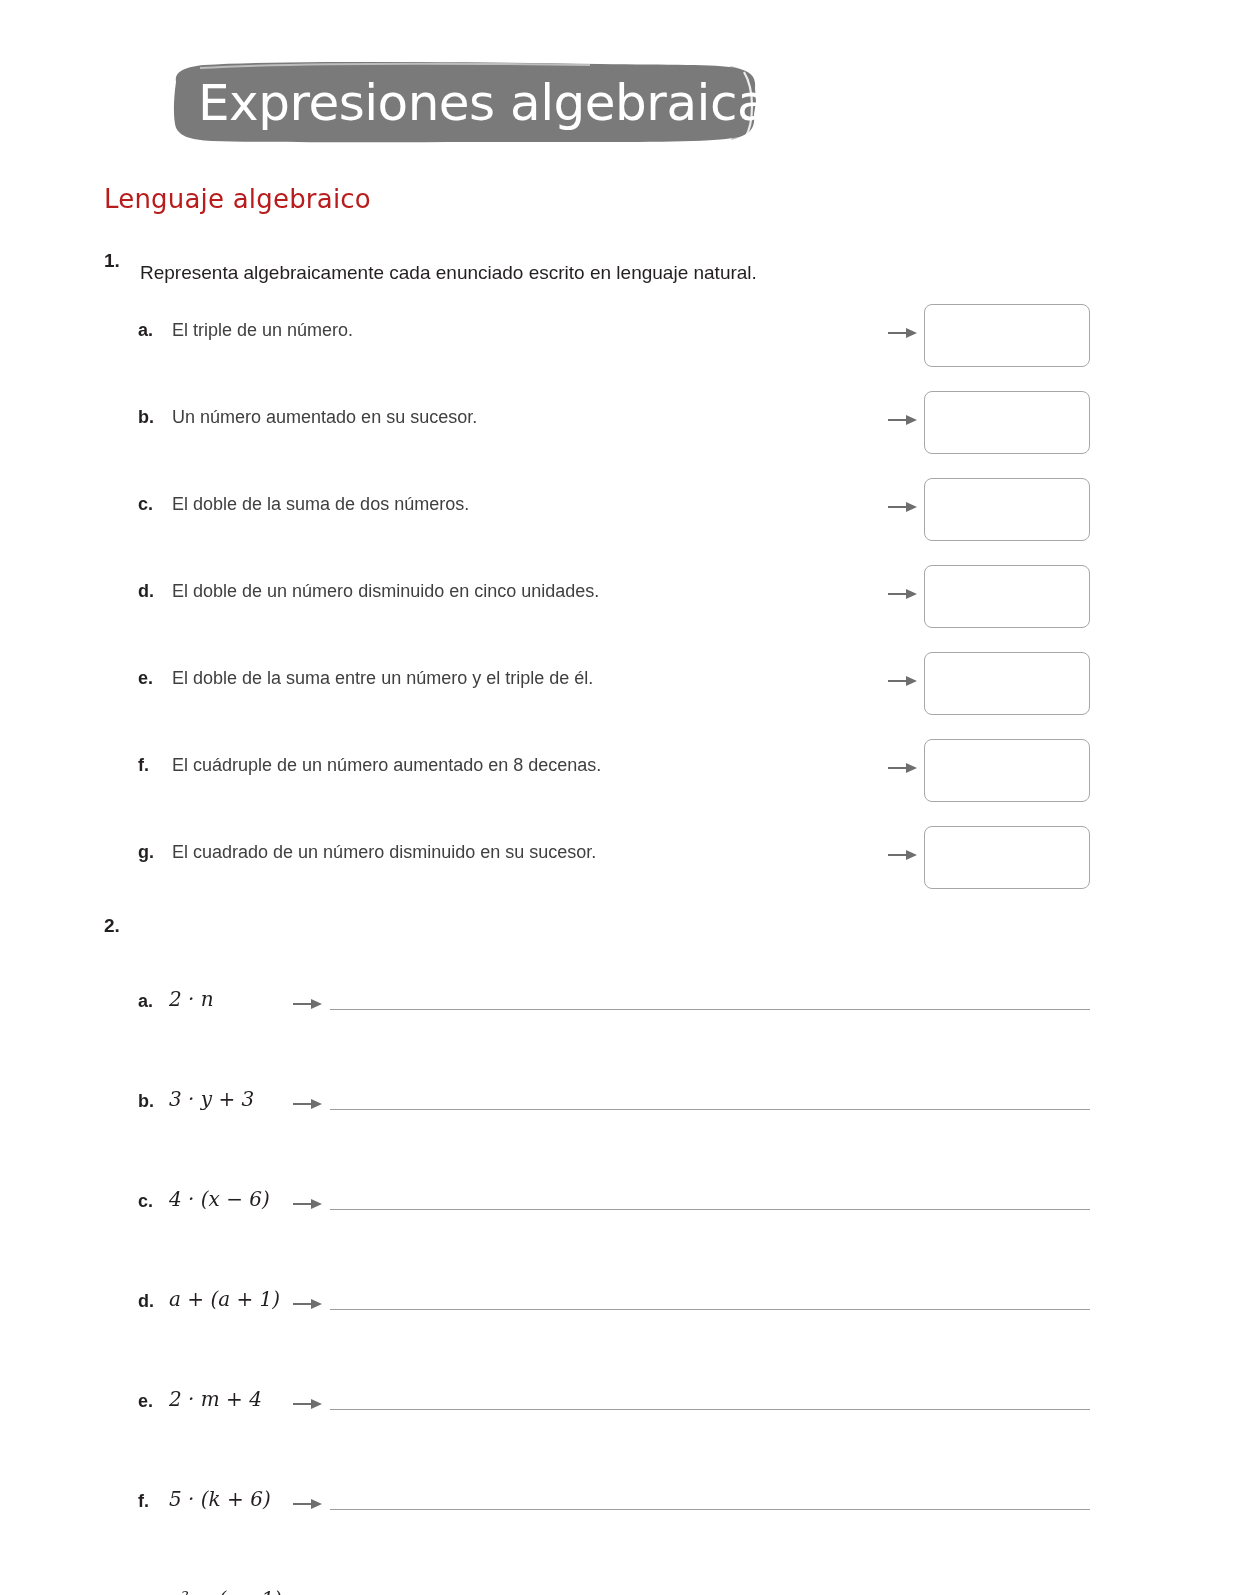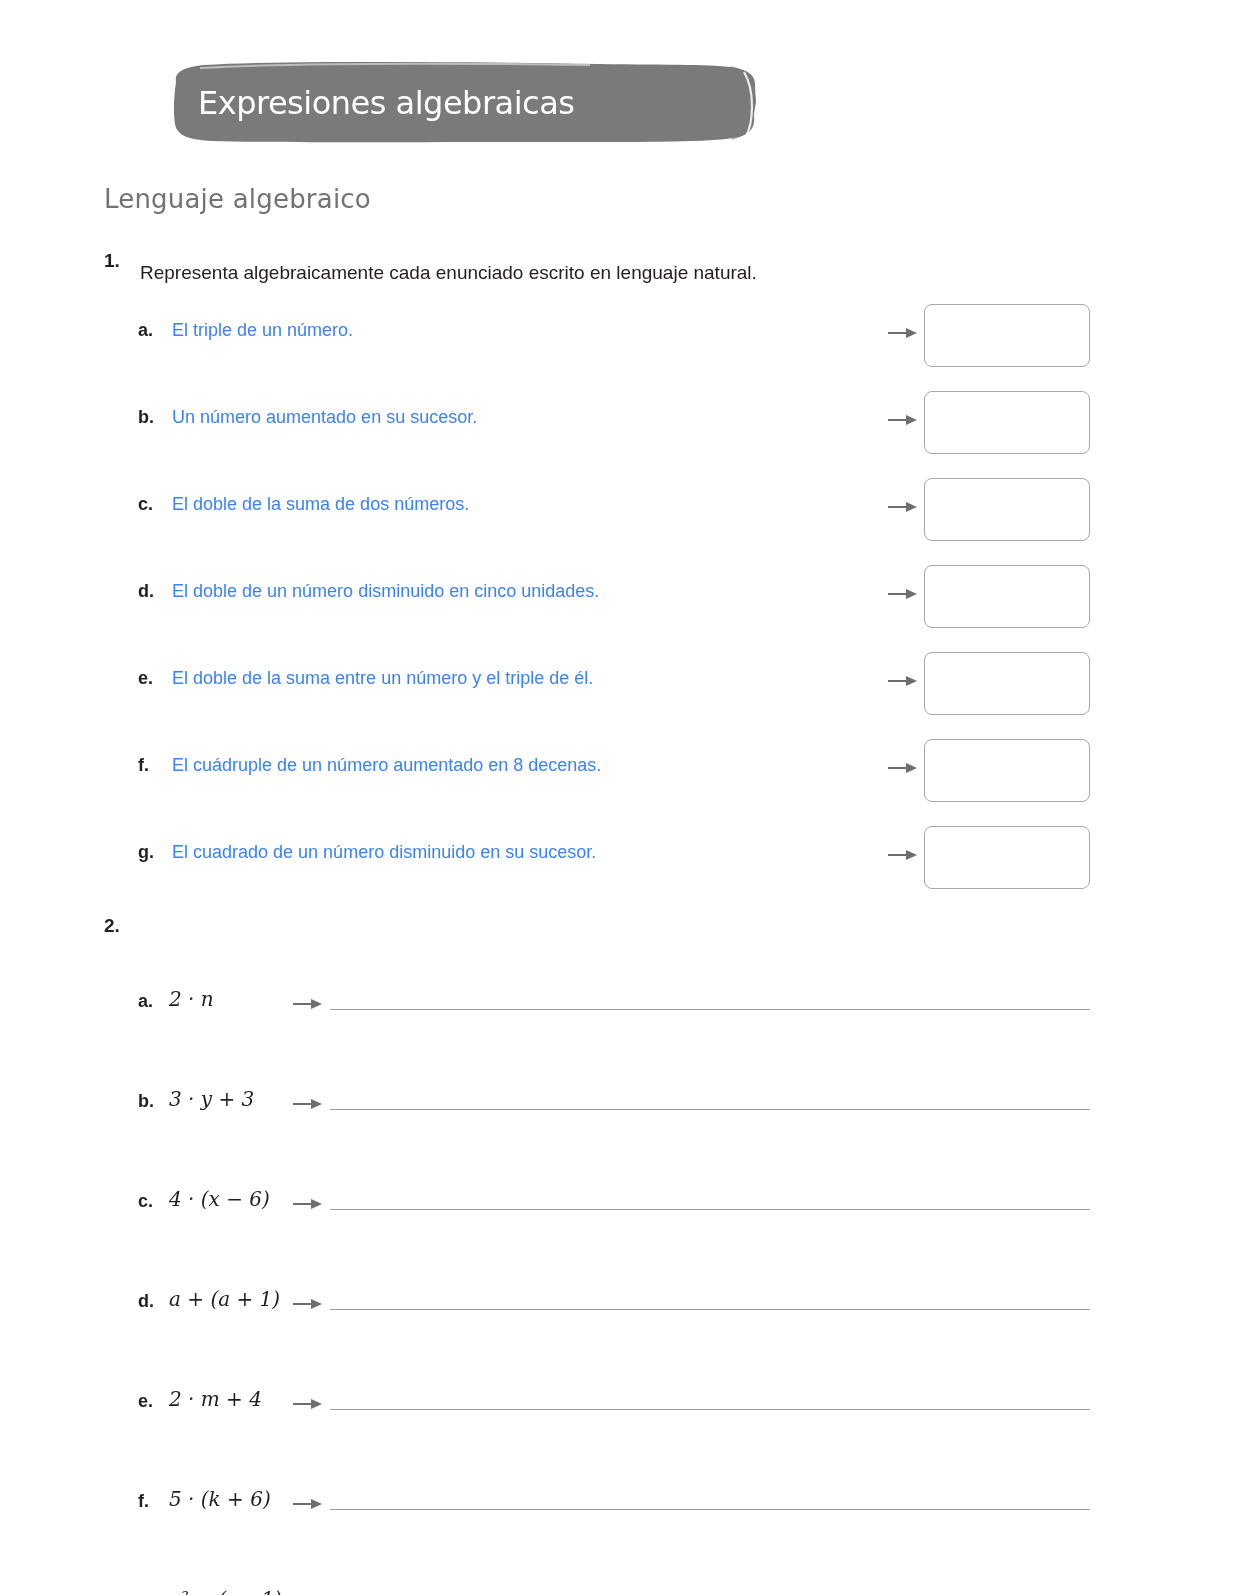--- a/index.html
+++ b/index.html
@@ -33,35 +33,35 @@
     position: absolute;
     left: 0; top: 0;
     width: 100%;
     height: 82px;
     display: flex;
     align-items: center;
     padding-left: 28px;
     box-sizing: border-box;
     color: #ffffff;
     font-family: "DejaVu Sans", sans-serif;
-    font-size: 32px;
+    font-size: 50px;
     font-weight: 400;
     letter-spacing: -0.5px;
     white-space: nowrap;
   }
 
   
   .section-heading {
     position: absolute;
     left: 104px;
     top: 184px;
     font-family: "DejaVu Sans", sans-serif;
     font-size: 26px;
     font-weight: 400;
-    color: #737373;
+    color: #b91c1c;
     letter-spacing: 0.2px;
   }
 
   
   .exercise {
     position: absolute;
     left: 0;
     width: 1241px;
   }
   #exercise-1 { top: 250px; }
@@ -105,21 +105,21 @@
     font-size: 18px;
     font-weight: bold;
     color: #231f20;
   }
   .row-boxed .it-text {
     position: absolute;
     left: 172px;
     top: 16px;
     font-size: 18px;
     font-weight: 400;
-    color: #3b82f6;
+    color: #404040;
     white-space: nowrap;
   }
   .row-boxed .arrow {
     position: absolute;
     left: 888px;
     top: 22px;
   }
   .answer-box {
     position: absolute;
     left: 924px;

